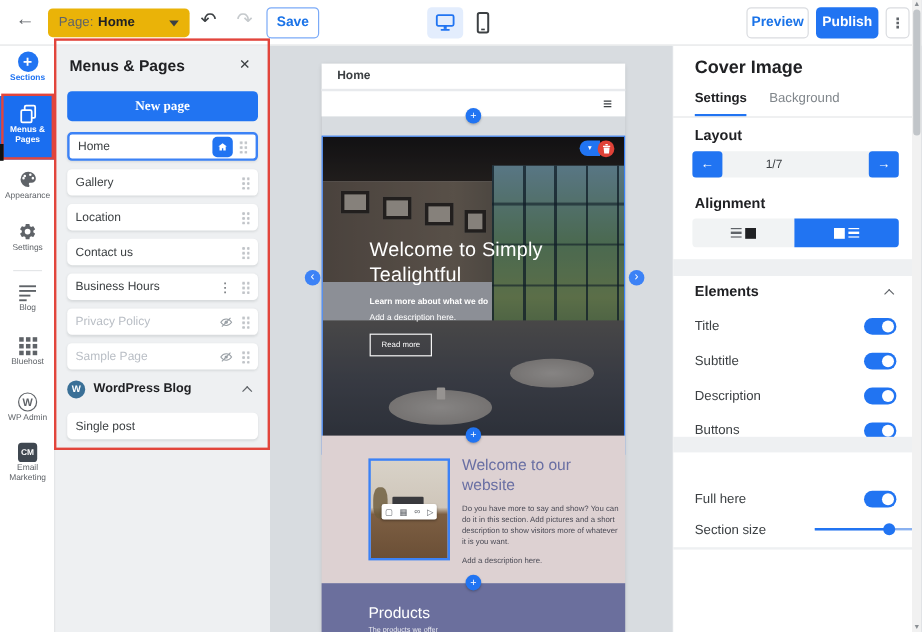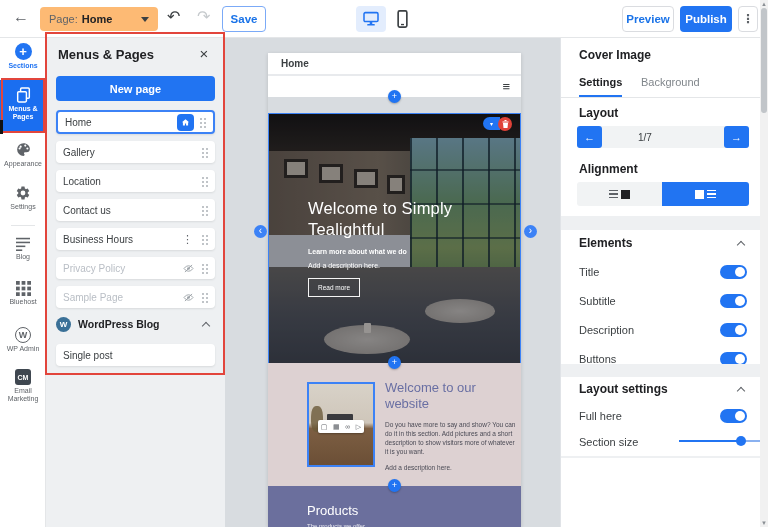--- a/index.html
+++ b/index.html
@@ -3,21 +3,21 @@
 <meta charset="utf-8">
 <style>
   * { margin:0; padding:0; box-sizing:border-box; }
   html,body { width:768px; height:527px; overflow:hidden; }
   body { font-family:"Liberation Sans","DejaVu Sans",sans-serif; background:#d8dce0; position:relative; }
   .ab { position:absolute; }
 
   
   #topbar { left:0; top:0; width:768px; height:38px; background:#fff; border-bottom:1px solid #e4e6e8; z-index:5; }
   .back-arrow { left:13px; top:8px; font-size:16px; color:#5f6368; cursor:pointer; }
-  .page-dd { left:40px; top:7px; width:118px; height:24px; background:#fdba74; border-radius:4px;
+  .page-dd { left:40px; top:7px; width:118px; height:24px; background:#eab308; border-radius:4px;
              display:flex; align-items:center; padding:0 9px; gap:4px; font-size:11px; cursor:pointer; }
   .page-dd .lbl { color:#5f6368; }
   .page-dd .val { color:#202124; font-weight:bold; }
   .caret { width:0; height:0; border-left:4px solid transparent; border-right:4px solid transparent;
            border-top:5px solid #3c4043; margin-left:auto; }
   .undo { left:167px; top:7px; font-size:16px; color:#3c4043; cursor:pointer; }
   .redo { left:197px; top:7px; font-size:16px; color:#c6cacd; }
   .btn { display:flex; align-items:center; justify-content:center; border-radius:4px; font-size:11.5px;
          font-weight:bold; cursor:pointer; }
   .save-btn { left:222px; top:6px; width:44px; height:26px; border:1px solid #7baaf7; color:#1a73e8; background:#fff; }
@@ -43,21 +43,21 @@
   .wp-circle { width:16px; height:16px; border-radius:50%; border:1.5px solid #5f6368; color:#5f6368;
         display:flex; align-items:center; justify-content:center; font-size:9px; font-weight:bold; }
   .cm-badge { width:16px; height:16px; border-radius:3px; background:#3f4750; color:#fff;
         display:flex; align-items:center; justify-content:center; font-size:7px; font-weight:bold; }
 
   
   #panel { left:46px; top:38px; width:179px; height:489px; background:#eef0f2; z-index:3; }
   .panel-title { left:12px; top:9px; font-size:13px; font-weight:bold; color:#202124; }
   .panel-close { left:150px; top:7px; font-size:15px; color:#3c4043; cursor:pointer; width:16px; text-align:center; }
   .newpage-btn { left:10px; top:38px; width:159px; height:25px; background:#2174f2; color:#fff;
-                 border-radius:4px; font-size:11px; }
+                 border-radius:4px; font-size:11px;font-family:Liberation Serif, serif; }
   .prow { position:absolute; left:10px; width:159px; height:22px; background:#fff; border-radius:4px;
           box-shadow:0 1px 2px rgba(60,64,67,.12); display:flex; align-items:center; padding:0 7px;
           font-size:10px; color:#3c4043; cursor:pointer; }
   .prow-active { height:24px; border:2px solid #3c82f6; }
   .prow .spacer { flex:1; }
   .home-badge { width:17px; height:17px; background:#2174f2; border-radius:4px; display:flex;
                 align-items:center; justify-content:center; margin-right:5px; }
   .drag { width:7px; height:11px; background-image:radial-gradient(circle,#c0c4c8 1.1px,transparent 1.2px);
           background-size:4px 4px; background-position:0 0; }
   .prow-kebab { font-size:11px; color:#5f6368; margin-right:8px; }
@@ -122,21 +122,21 @@
   .about-head { font-size:13px; line-height:16px; color:#696fa3; font-weight:500; }
   .about-body { font-size:6.5px; line-height:9px; color:#4a4a55; margin-top:8px; }
   .about-desc { font-size:6.5px; color:#4a4a55; margin-top:8px; }
   .sec-products { position:absolute; left:0; top:433px; width:253px; height:41px; background:#6b6f9d;
                   overflow:hidden; color:#fff; }
   .prod-head { position:absolute; left:39px; top:17px; font-size:13px; font-weight:500; }
   .prod-body { position:absolute; left:39px; top:37px; font-size:6px; opacity:.85; }
 
   
   #inspector { left:560px; top:38px; width:200px; height:489px; background:#fff; border-left:1px solid #e0e3e7; }
-  .insp-title { left:18px; top:10px; font-size:12px; font-weight:bold; color:#202124; }
+  .insp-title { left:18px; top:10px; font-size:15px; font-weight:bold; color:#202124; }
   .insp-tab { position:absolute; top:38px; font-size:11px; cursor:pointer; }
   .tab-active { left:18px; color:#202124; font-weight:bold; padding-bottom:7px; border-bottom:2px solid #2174f2; }
   .tab-idle { left:80px; color:#80868b; }
   .tab-line { left:0; top:59px; width:200px; height:1px; background:#e4e6e8; }
   .sec-label { font-size:12px; font-weight:bold; color:#202124; }
   .pager { left:16px; top:88px; width:172px; height:22px; background:#f1f3f4; border-radius:3px;
            display:flex; align-items:center; }
   .pager-btn { width:25px; height:22px; background:#2174f2; color:#fff; display:flex; align-items:center;
                justify-content:center; font-size:11px; cursor:pointer; }
   .pager-btn.l { border-radius:3px; }
@@ -478,24 +478,20 @@
   </div>
   <div class="toggle-row" style="top:311px;">
     <span class="tl">Buttons</span>
     <span class="toggle">
         <span class="knob"></span>
       </span>
   </div>
 
   <div class="band" style="top:326px; height:13px;"></div>
 
-  <div class="acc-head" style="top:344px;">
-    <span class="sec-label">Layout settings</span>
-    <span class="chev-up"></span>
-  </div>
 
   <div class="toggle-row" style="top:368px;">
     <span class="tl">Full here</span>
     <span class="toggle">
         <span class="knob"></span>
       </span>
   </div>
   <div class="toggle-row" style="top:394px;">
     <span class="tl">Section size</span>
     <span class="slider">

